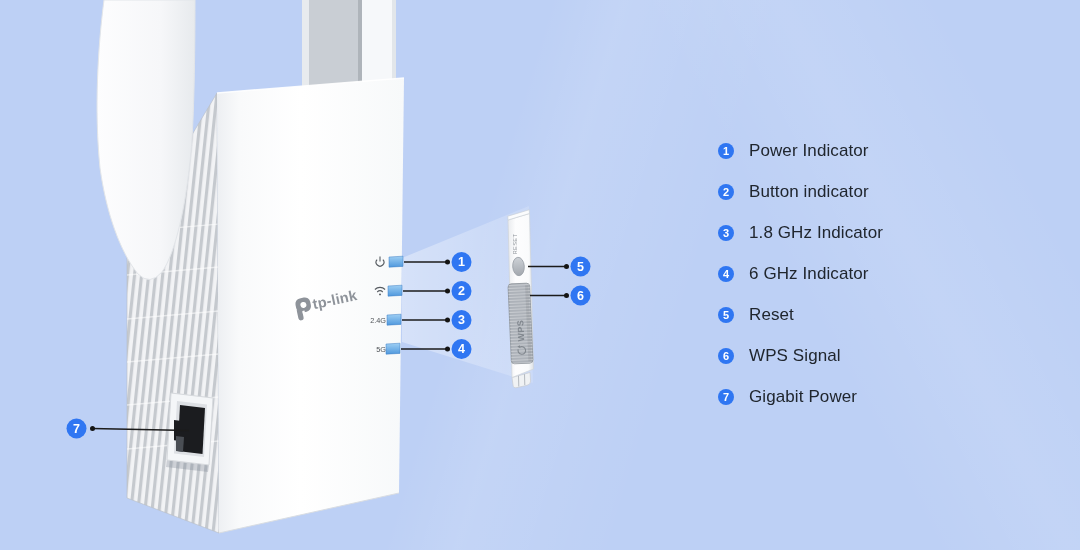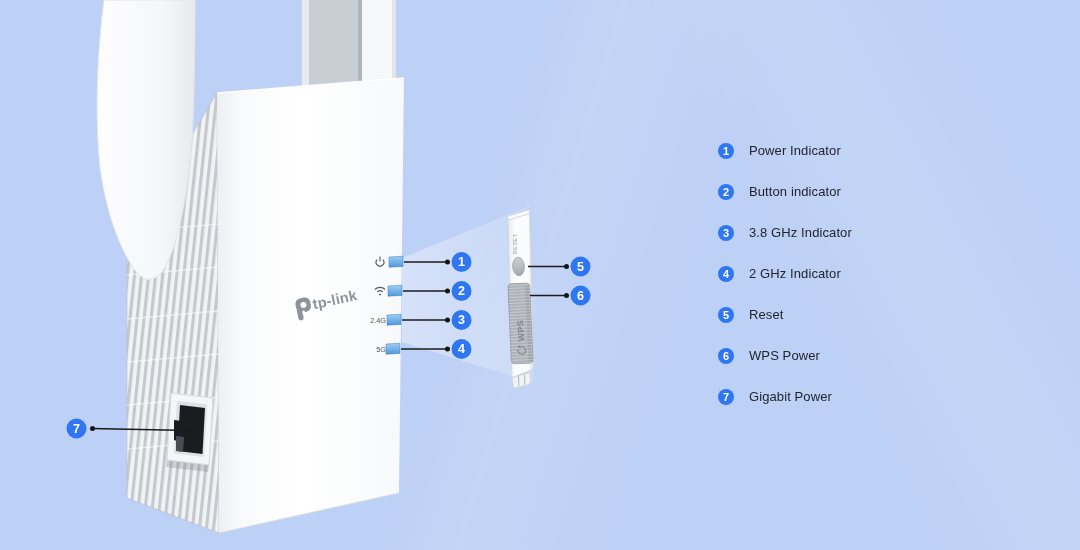--- a/index.html
+++ b/index.html
@@ -27,21 +27,21 @@
   .badge-circle{fill:var(--badge-blue);}
   .led{fill:url(#ledGrad);stroke:#3f7fc4;stroke-width:.5;}
   .callout-line{stroke:#1b1b1b;stroke-width:1.7;fill:none;}
   .callout-dot{fill:#141414;}
   .tiny-label{fill:#4e5257;font-size:7.3px;text-anchor:end;}
   .legend{position:absolute;left:718px;top:130px;}
   .legend-item{display:flex;align-items:center;height:41px;gap:15px;}
   .lg-badge{width:16px;height:16px;border-radius:50%;background:var(--badge-blue);
     color:#fff;font-size:11px;font-weight:bold;display:flex;align-items:center;
     justify-content:center;flex:0 0 16px;}
-  .lg-label{font-size:13px;color:var(--text-dark);letter-spacing:.1px;}
+  .lg-label{font-size:17px;color:var(--text-dark);letter-spacing:.1px;}
 </style>
 </head>
 <body>
 
 <div class="stage">
 
   <svg class="scene" width="1080" height="550" viewBox="0 0 1080 550">
     <defs>
       <linearGradient id="faceGrad" x1="0" y1="0" x2="1" y2="0">
         <stop offset="0" stop-color="#edeff2"></stop>
@@ -227,32 +227,32 @@
     <div class="legend-item">
       <span class="lg-badge">1</span>
       <span class="lg-label">Power Indicator</span>
     </div>
     <div class="legend-item">
       <span class="lg-badge">2</span>
       <span class="lg-label">Button indicator</span>
     </div>
     <div class="legend-item">
       <span class="lg-badge">3</span>
-      <span class="lg-label">3.8 GHz Indicator</span>
+      <span class="lg-label">1.8 GHz Indicator</span>
     </div>
     <div class="legend-item">
       <span class="lg-badge">4</span>
-      <span class="lg-label">2 GHz Indicator</span>
+      <span class="lg-label">6 GHz Indicator</span>
     </div>
     <div class="legend-item">
       <span class="lg-badge">5</span>
       <span class="lg-label">Reset</span>
     </div>
     <div class="legend-item">
       <span class="lg-badge">6</span>
-      <span class="lg-label">WPS Power</span>
+      <span class="lg-label">WPS Signal</span>
     </div>
     <div class="legend-item">
       <span class="lg-badge">7</span>
       <span class="lg-label">Gigabit Power</span>
     </div>
   </div>
 </div>
 
 </body></html>

